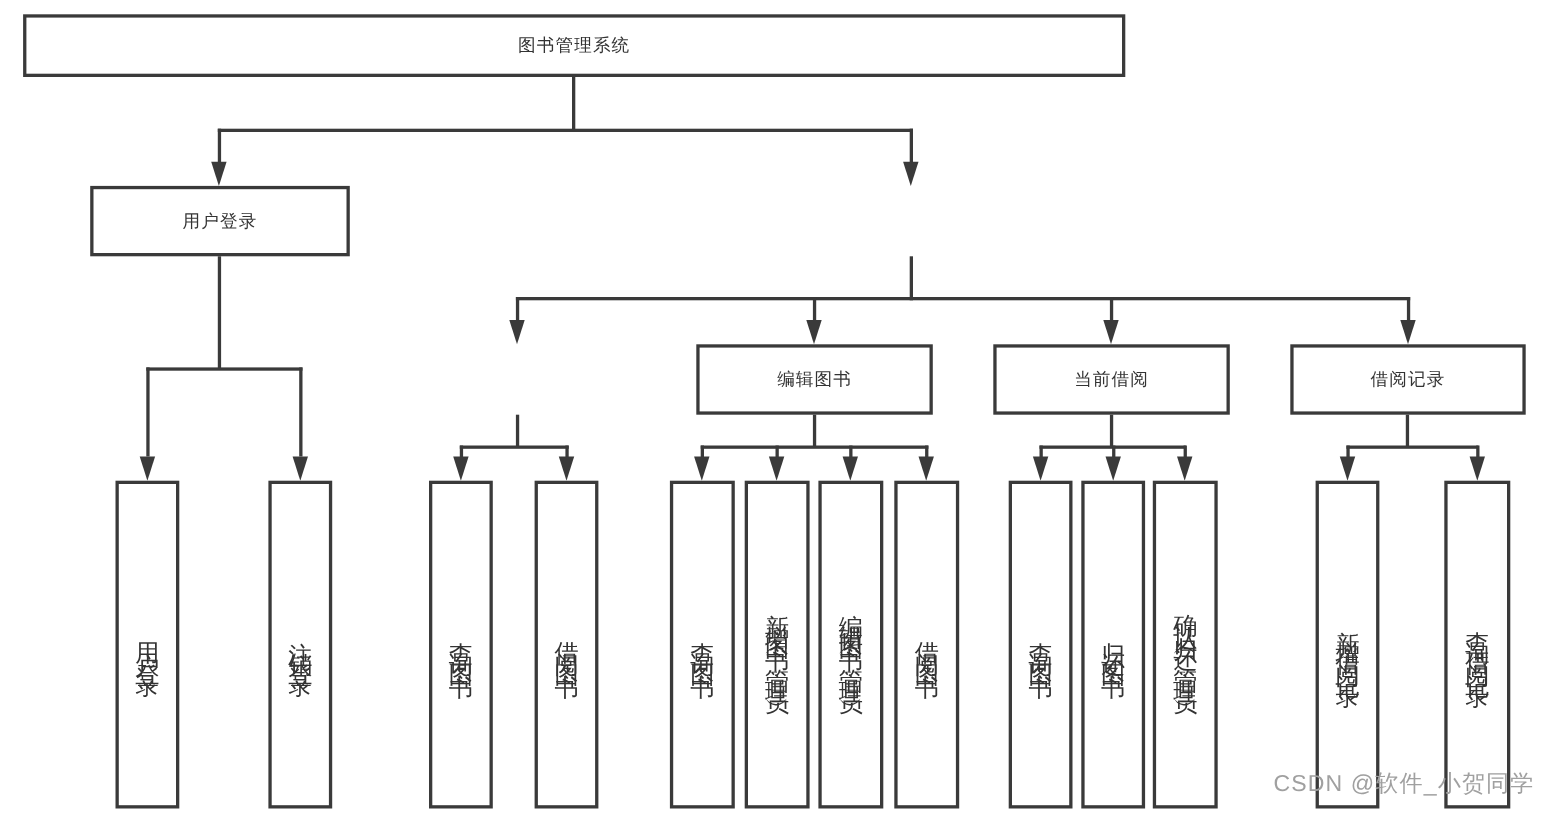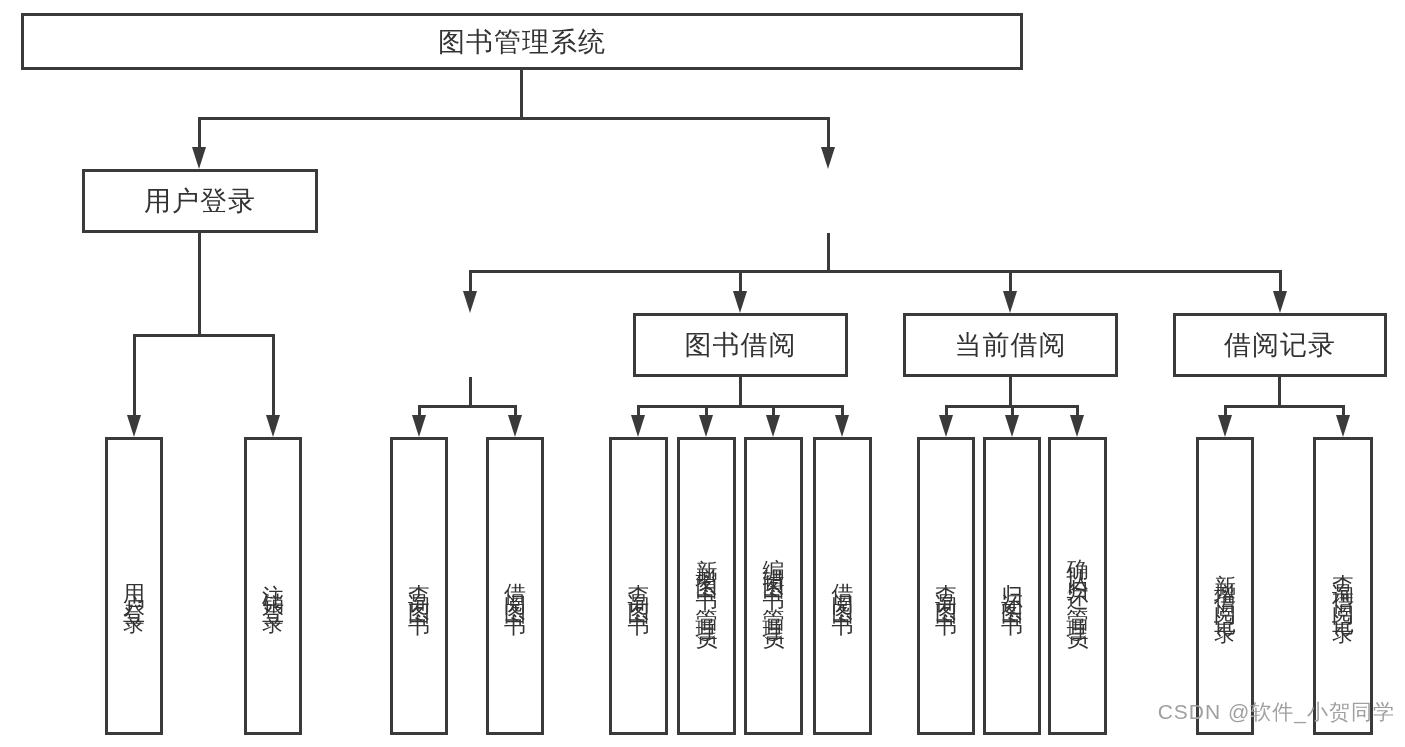--- a/index.html
+++ b/index.html
@@ -16,21 +16,21 @@
     overflow: hidden;
   }
   .box {
     position: absolute;
     box-sizing: border-box;
     border: 3px solid #3a3a3a;
     background: #ffffff;
     display: flex;
     align-items: center;
     justify-content: center;
-    font-size: 27px;
+    font-size: 16px;
     color: #333333;
     letter-spacing: 1px;
     white-space: nowrap;
   }
   .vbox {
     writing-mode: vertical-rl;
     text-orientation: mixed;
     font-size: 22px;
     letter-spacing: 10px;
     white-space: normal;
@@ -90,21 +90,21 @@
   <div class="h" style="left:469px;top:270px;width:813px"></div>
   <div class="v" style="left:469px;top:270px;height:21px"></div>
   <div class="arr" style="left:463px;top:291px"></div>
   <div class="v" style="left:739px;top:270px;height:21px"></div>
   <div class="arr" style="left:733px;top:291px"></div>
   <div class="v" style="left:1009px;top:270px;height:21px"></div>
   <div class="arr" style="left:1003px;top:291px"></div>
   <div class="v" style="left:1279px;top:270px;height:21px"></div>
   <div class="arr" style="left:1273px;top:291px"></div>
 
-  <div class="box" style="left:633px;top:313px;width:215px;height:64px">图书借阅</div>
+  <div class="box" style="left:633px;top:313px;width:215px;height:64px">编辑图书</div>
   <div class="box" style="left:1173px;top:313px;width:214px;height:64px">借阅记录</div>
   <div class="box" style="left:903px;top:313px;width:215px;height:64px">当前借阅</div>
 
   <div class="v" style="left:469px;top:377px;height:30px"></div>
   <div class="h" style="left:418px;top:405px;width:99px"></div>
   <div class="v" style="left:418px;top:405px;height:12px"></div>
   <div class="arr" style="left:412px;top:415px"></div>
   <div class="v" style="left:514px;top:405px;height:12px"></div>
   <div class="arr" style="left:508px;top:415px"></div>
 

